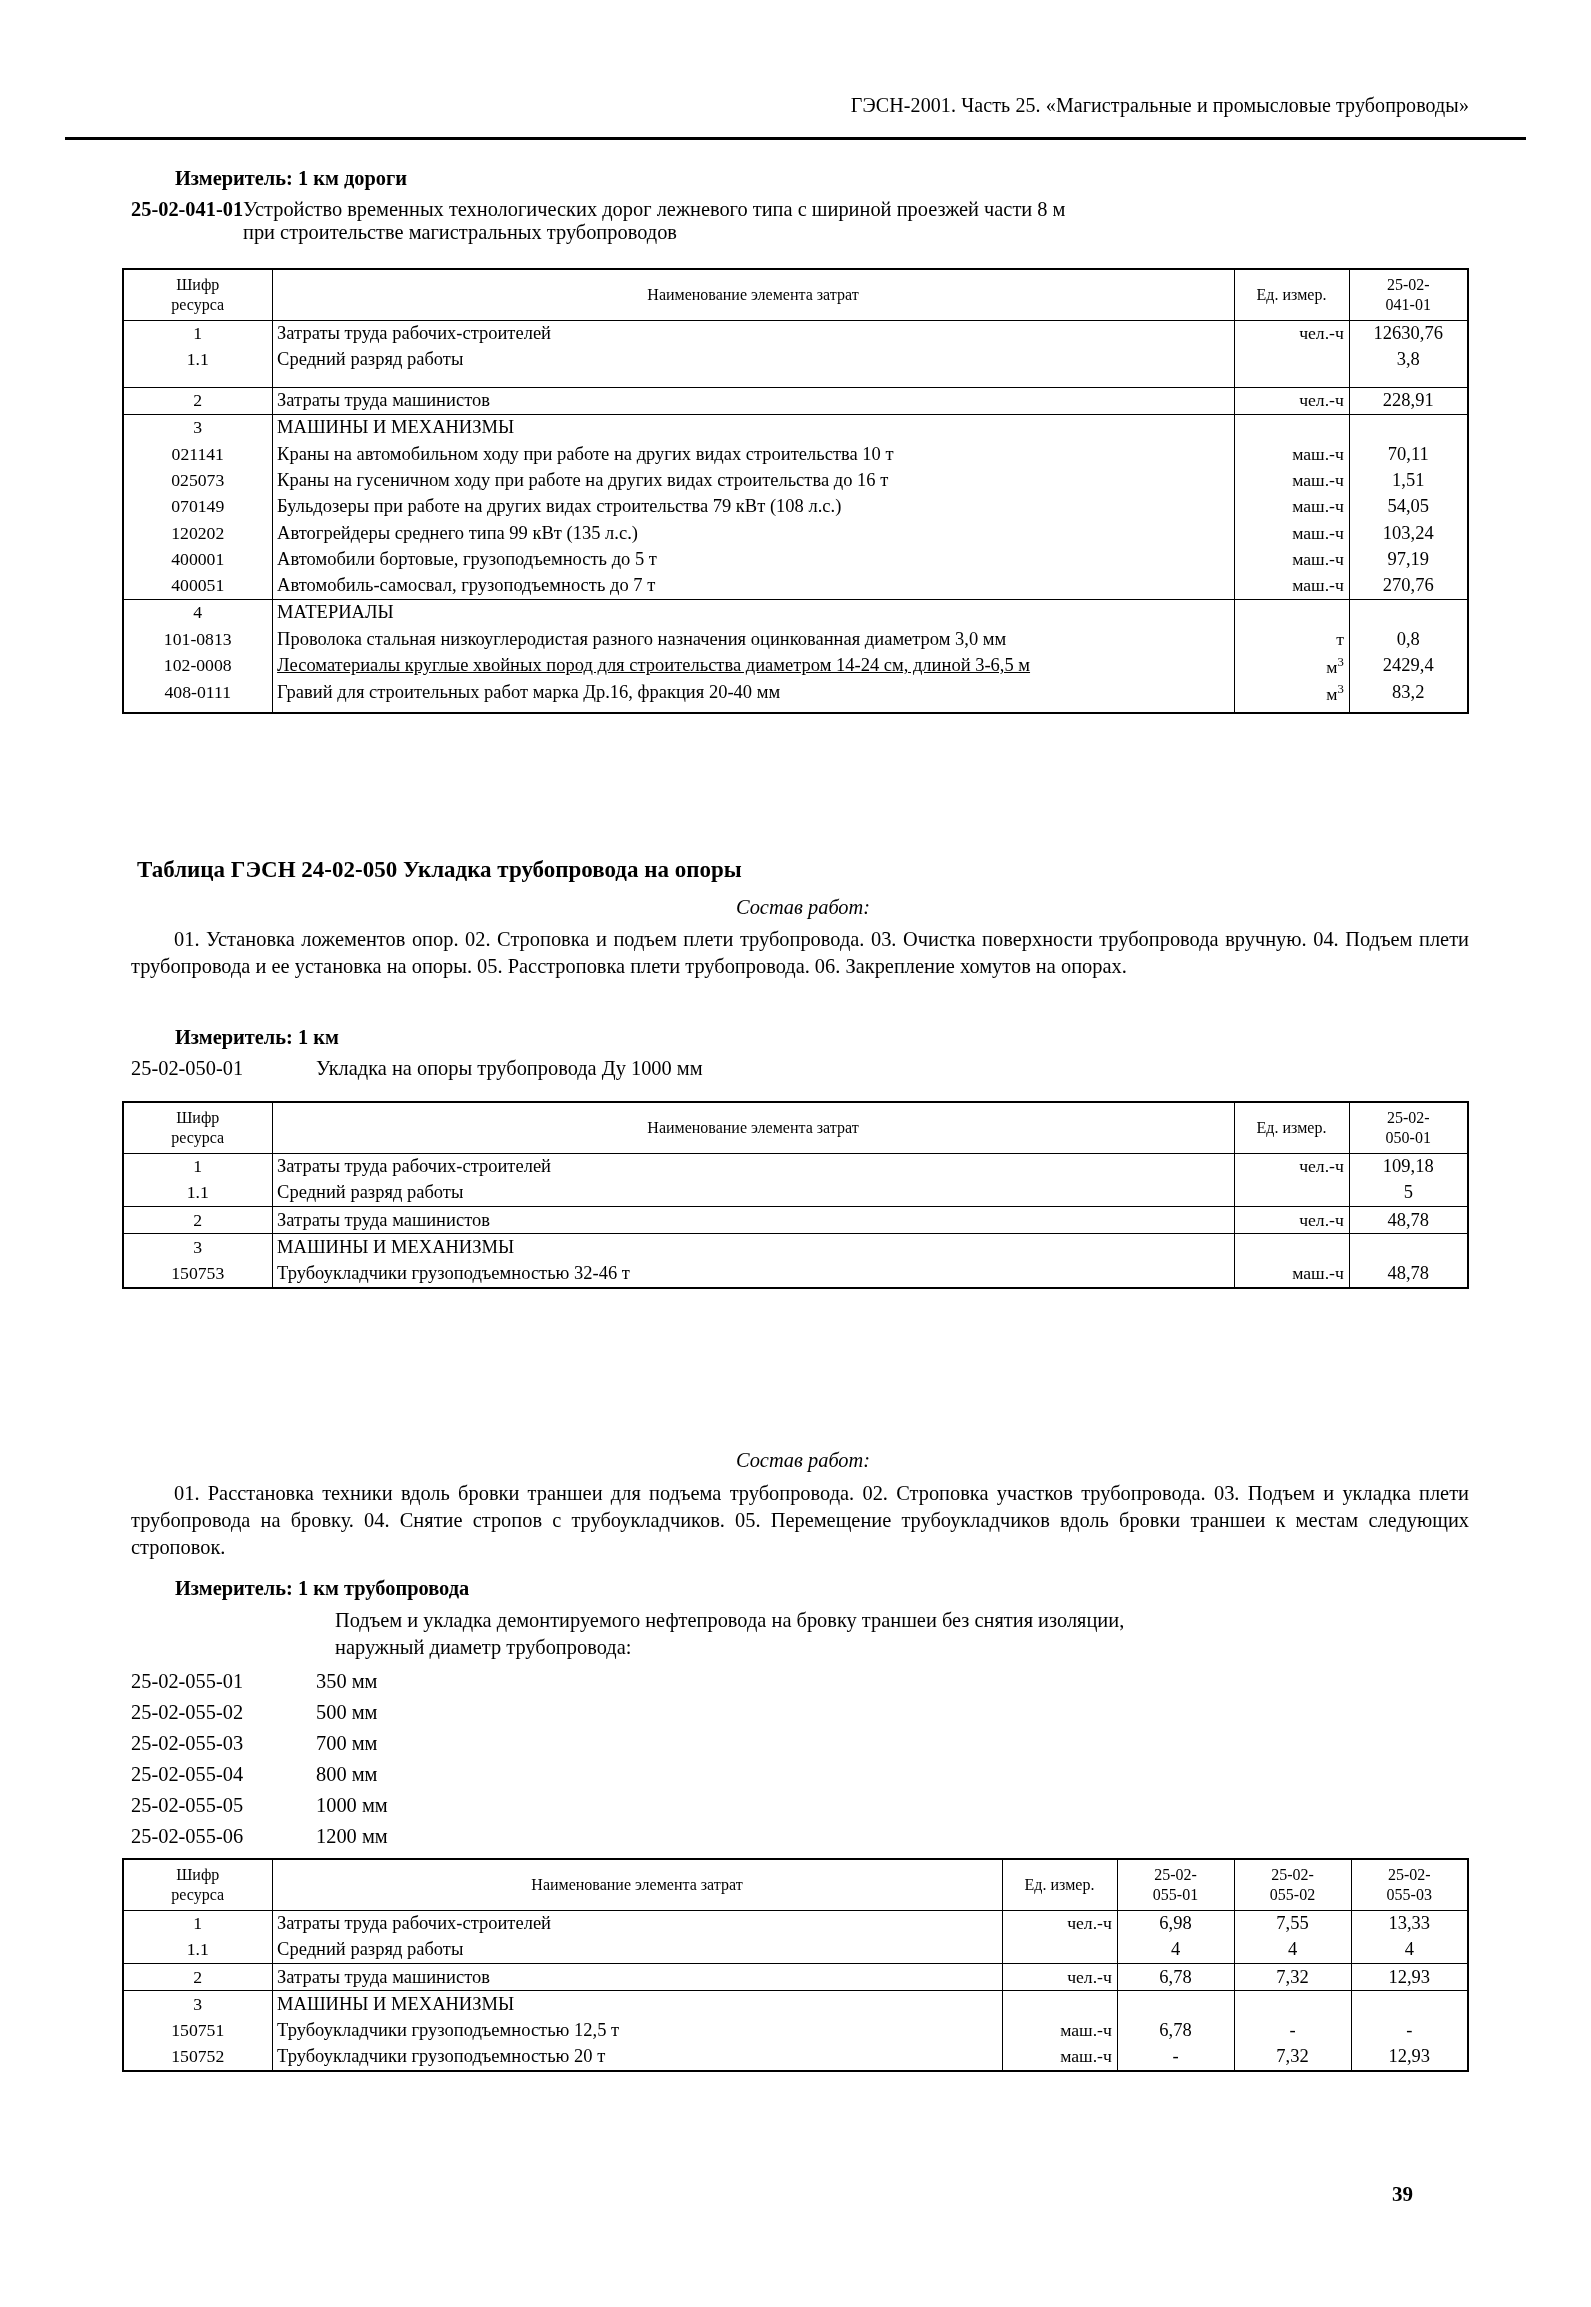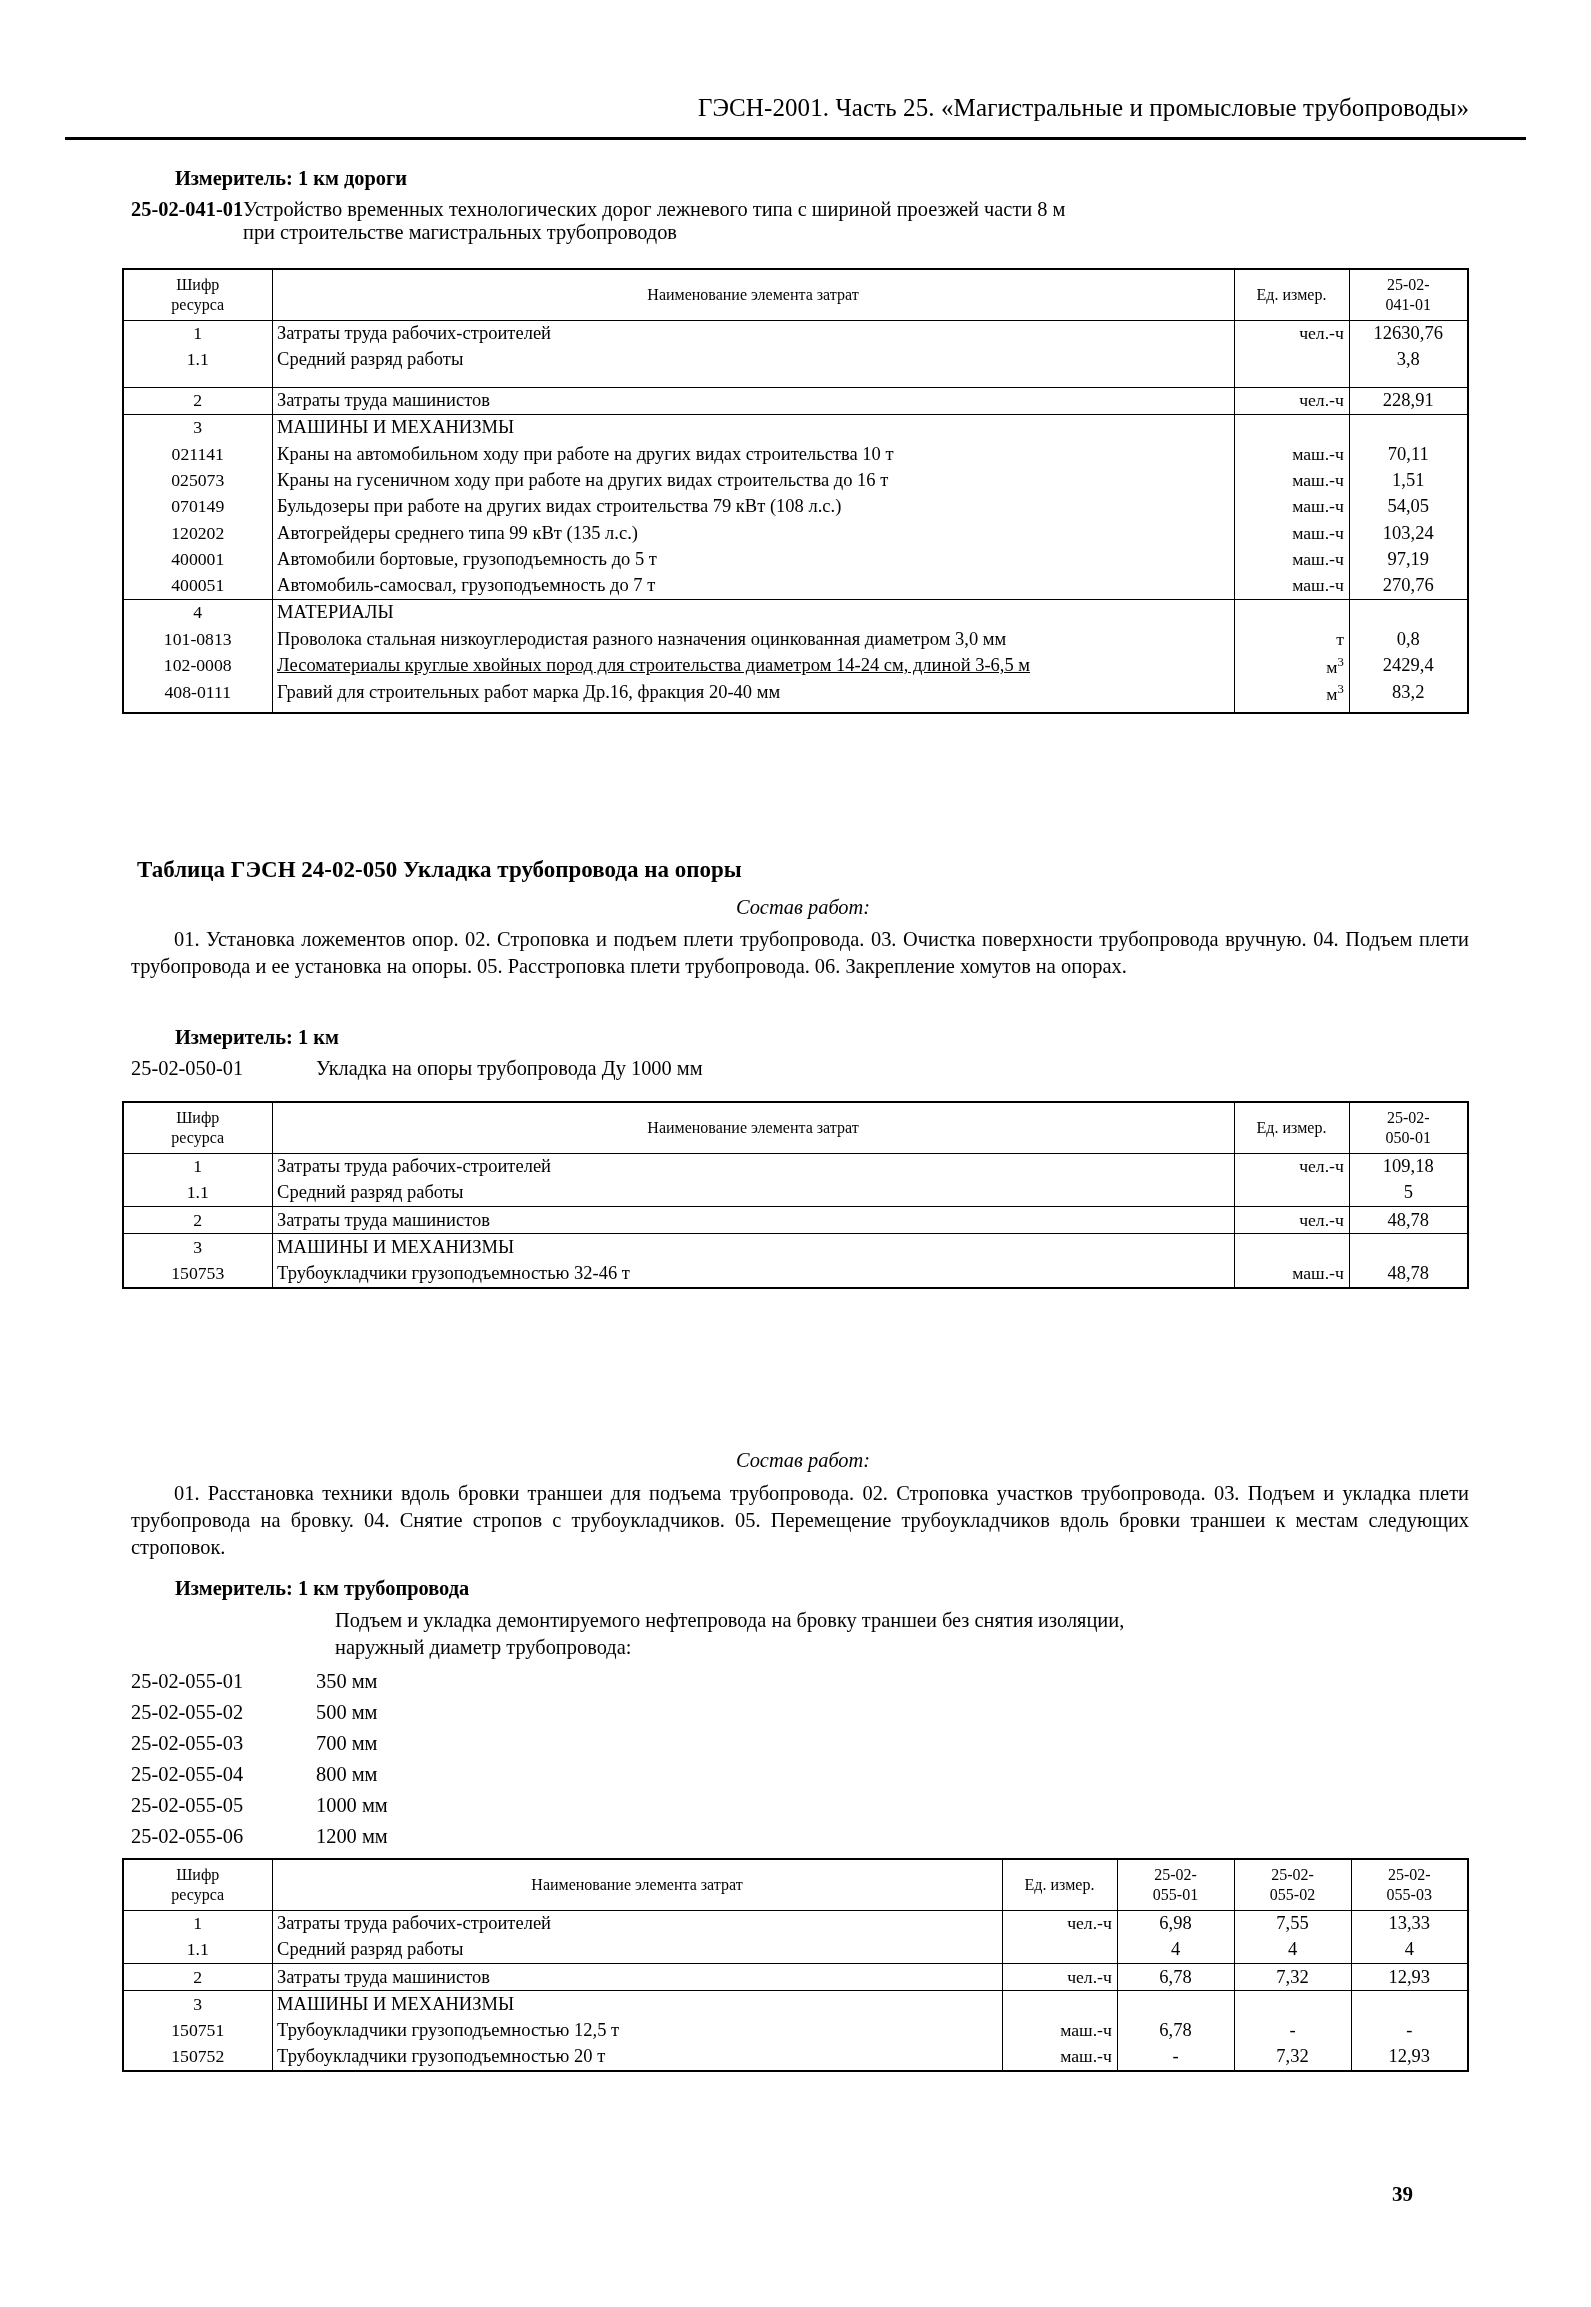--- a/index.html
+++ b/index.html
@@ -23,21 +23,21 @@
     padding: 0;
   }
 
   
   .runhead {
     position: absolute;
     left: 122px;
     top: 94px;
     width: 1347px;
     text-align: right;
-    font-size: 25px;
+    font-size: 20px;
     letter-spacing: 0.1px;
     white-space: nowrap;
   }
   .headrule {
     position: absolute;
     left: 65px;
     top: 137px;
     width: 1461px;
     height: 3.1px;
     background: #000;

